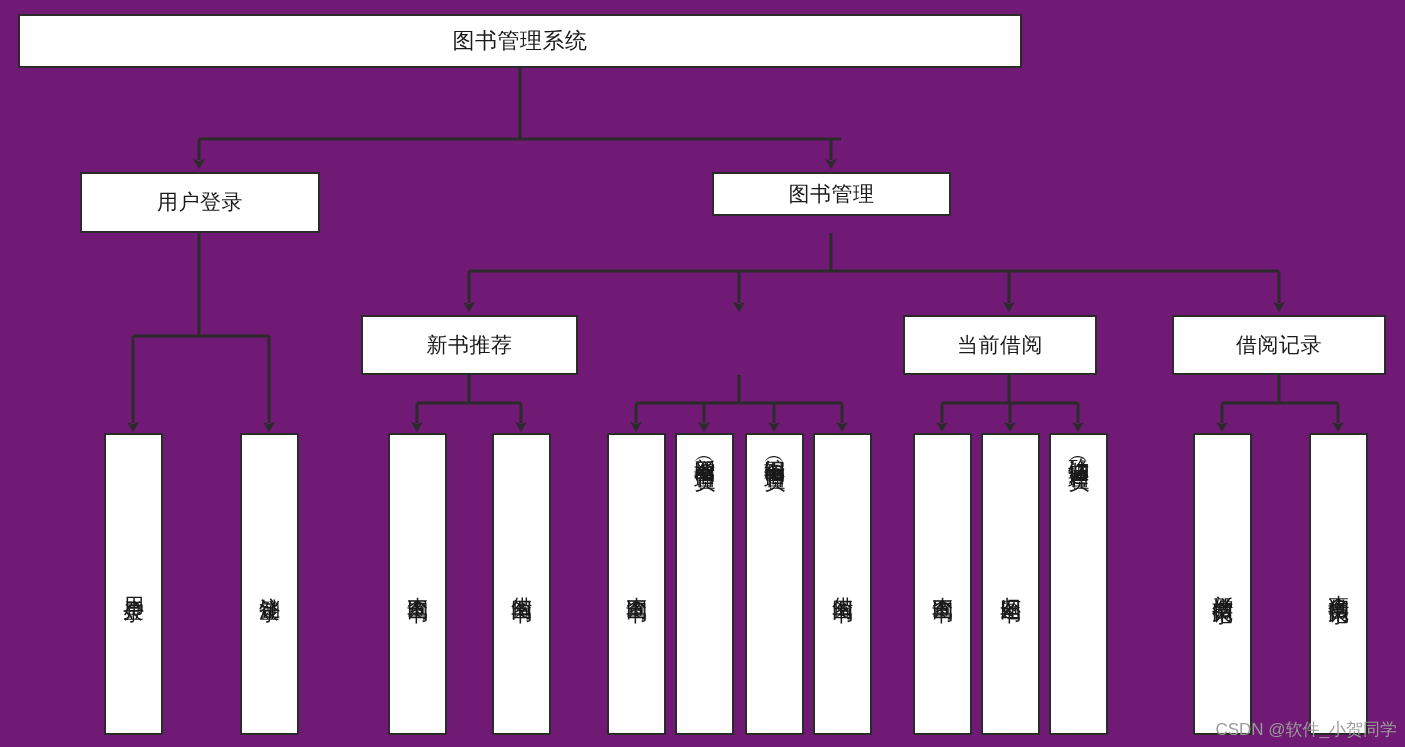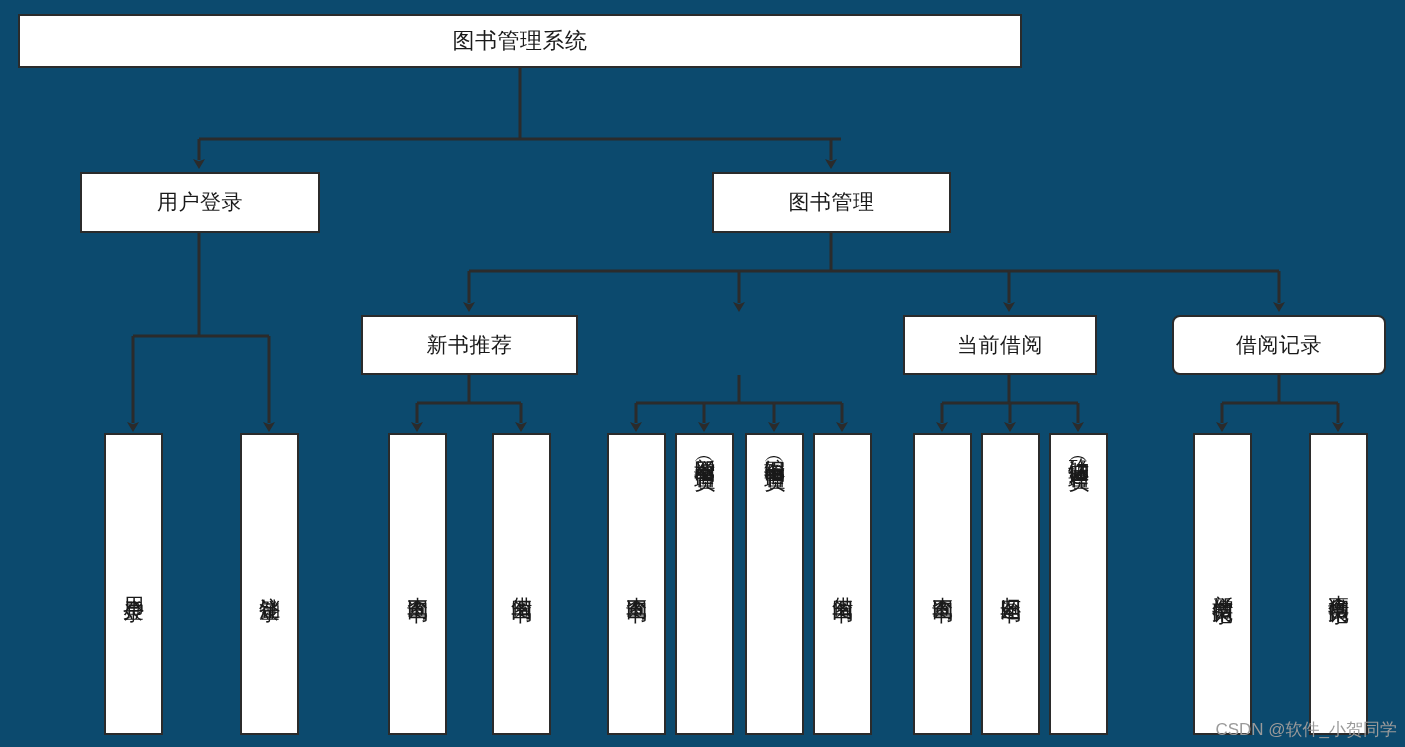--- a/index.html
+++ b/index.html
@@ -7,21 +7,21 @@
     padding: 0;
     background: #ffffff;
   }
   body {
     font-family: "DejaVu Sans", "Liberation Sans", sans-serif;
   }
   #diagram-root {
     position: relative;
     width: 1405px;
     height: 747px;
-    background: #0c4a6e;
+    background: #701a75;
     overflow: hidden;
   }
   #edge-layer {
     position: absolute;
     left: 0;
     top: 0;
     width: 1405px;
     height: 747px;
   }
   .node {
@@ -129,31 +129,31 @@
     </g>
   </svg>
 
   <div class="node level-1" style="left:18px; top:14px; width:1004px; height:54px;">
     <span class="node-label">图书管理系统</span>
   </div>
 
   <div class="node level-2" style="left:80px; top:172px; width:240px; height:61px;">
     <span class="node-label">用户登录</span>
   </div>
-  <div class="node level-2" style="left:712px; top:172px; width:239px; height:61px;">
+  <div class="node level-2" style="left:712px; top:172px; width:239px; height:44px;">
     <span class="node-label">图书管理</span>
   </div>
 
   <div class="node level-3" style="left:361px; top:315px; width:217px; height:60px;font-family:Liberation Serif, serif;">
     <span class="node-label">新书推荐</span>
   </div>
   <div class="node level-3" style="left:903px; top:315px; width:194px; height:60px;">
     <span class="node-label">当前借阅</span>
   </div>
-  <div class="node level-3" style="left:1172px; top:315px; width:214px; height:60px;border-radius:8px;">
+  <div class="node level-3" style="left:1172px; top:315px; width:214px; height:60px;">
     <span class="node-label">借阅记录</span>
   </div>
 
   <div class="node leaf pad-mid" style="left:104px; top:433px; width:59px; height:302px;">
     <span class="node-label">用户登录</span>
   </div>
   <div class="node leaf pad-mid" style="left:240px; top:433px; width:59px; height:302px;">
     <span class="node-label">注销登录</span>
   </div>
 

